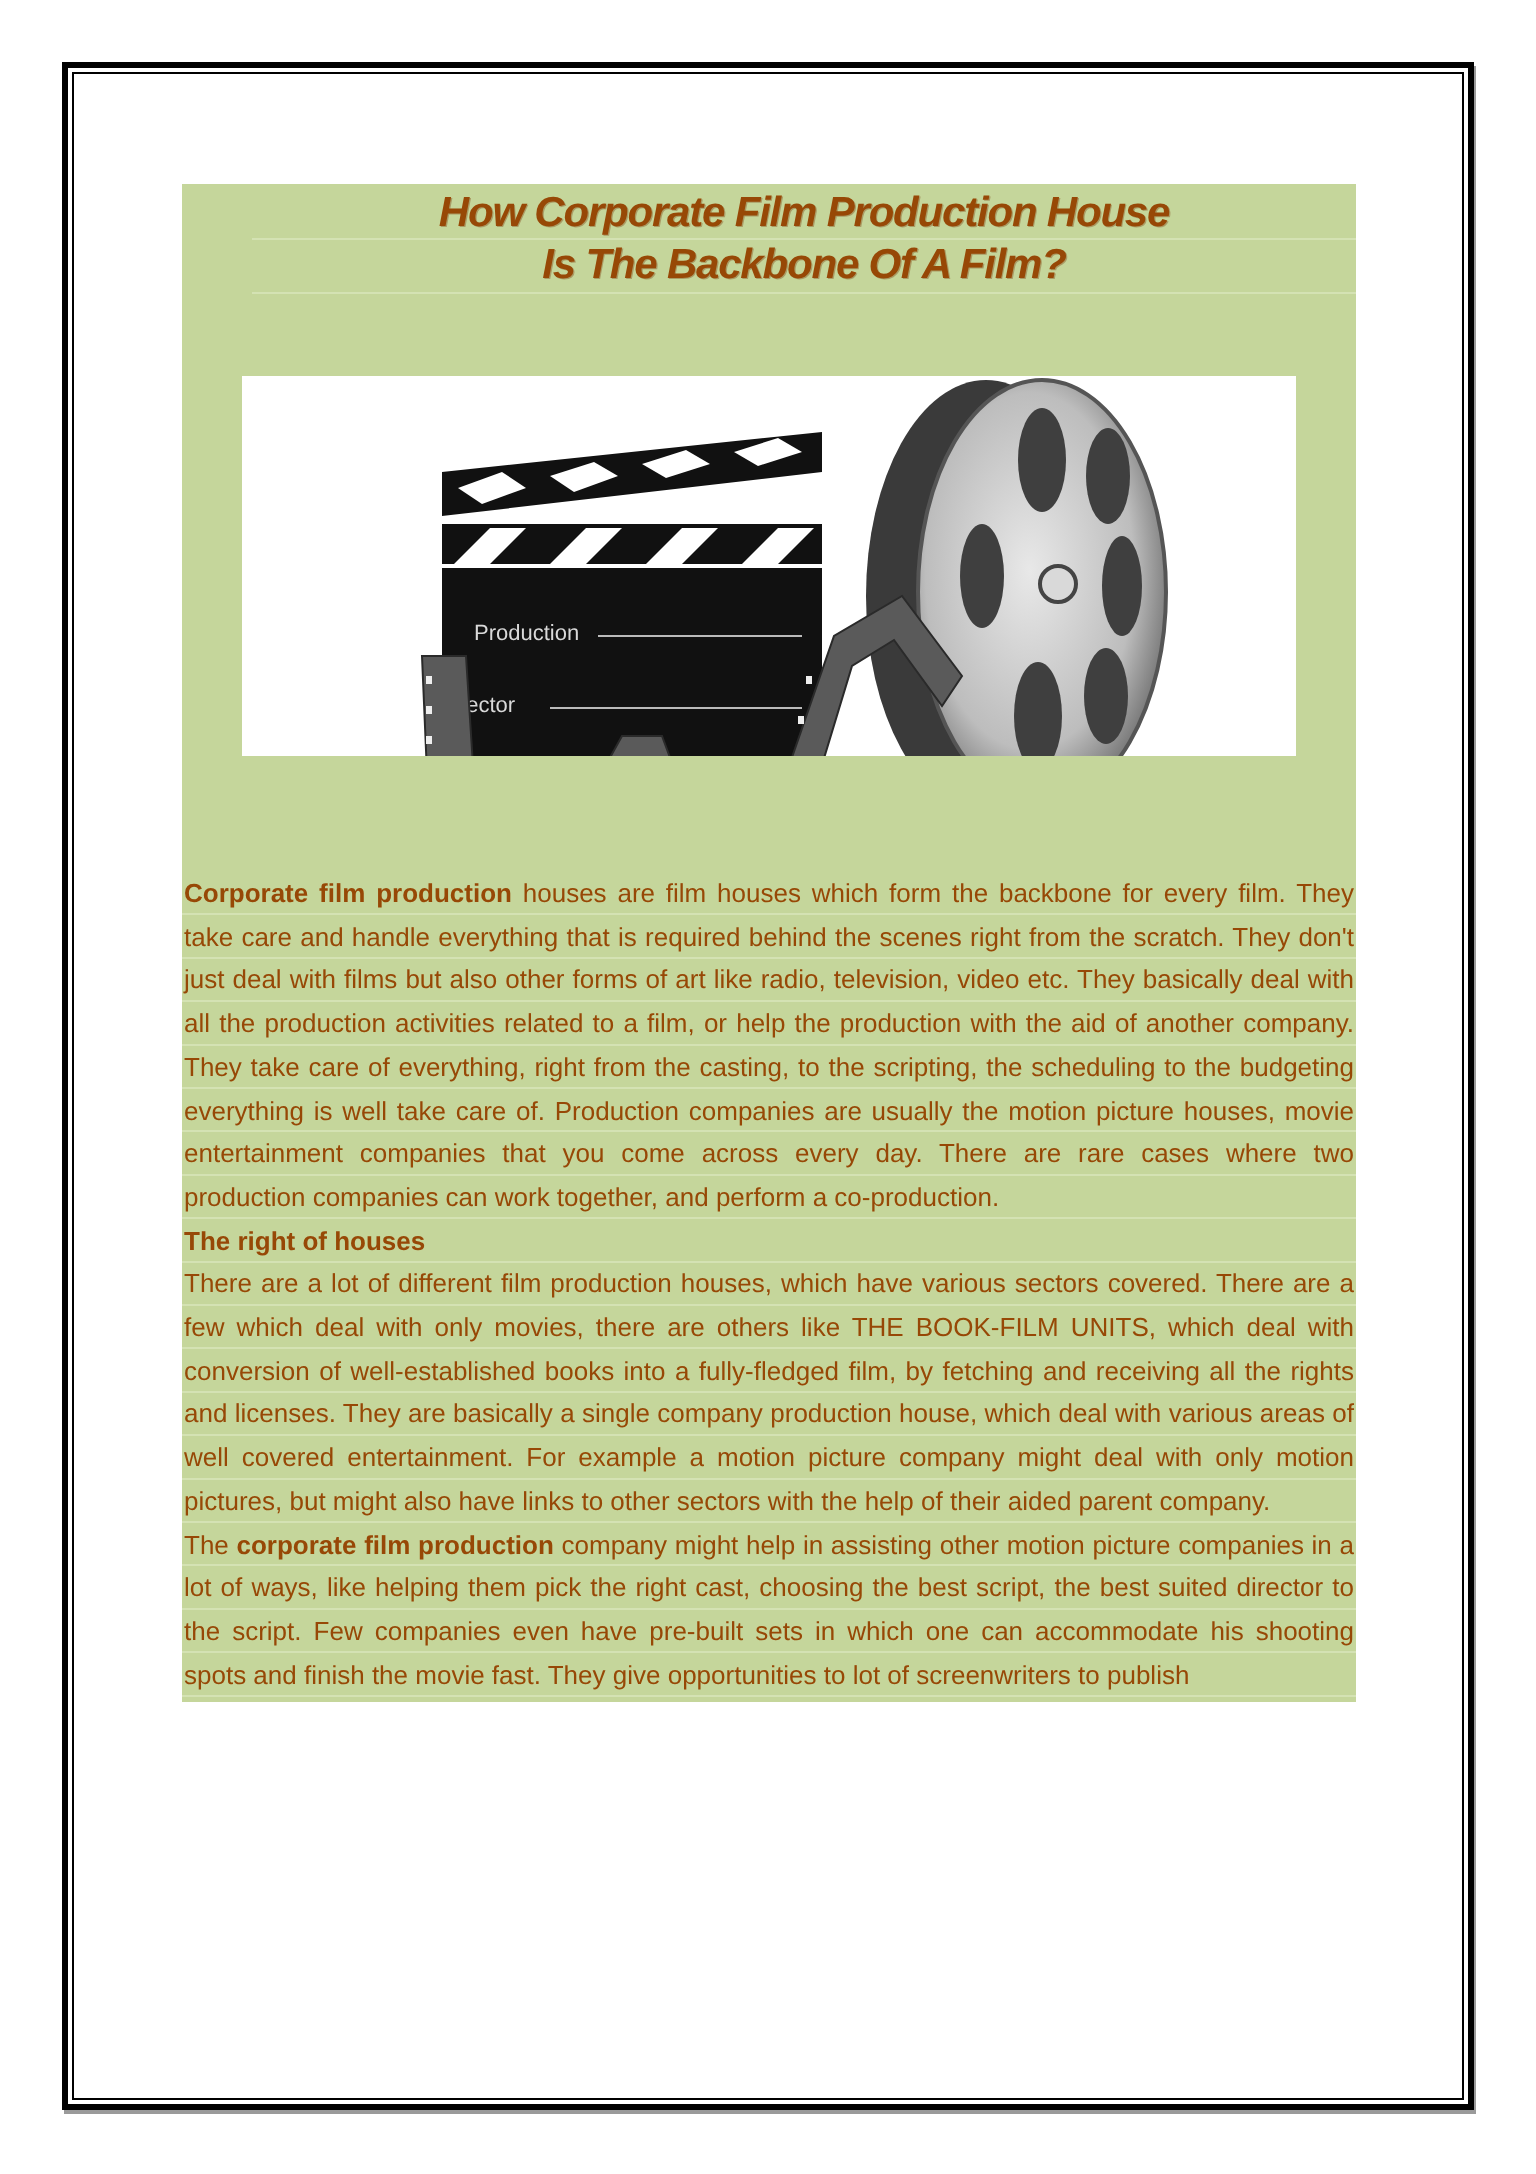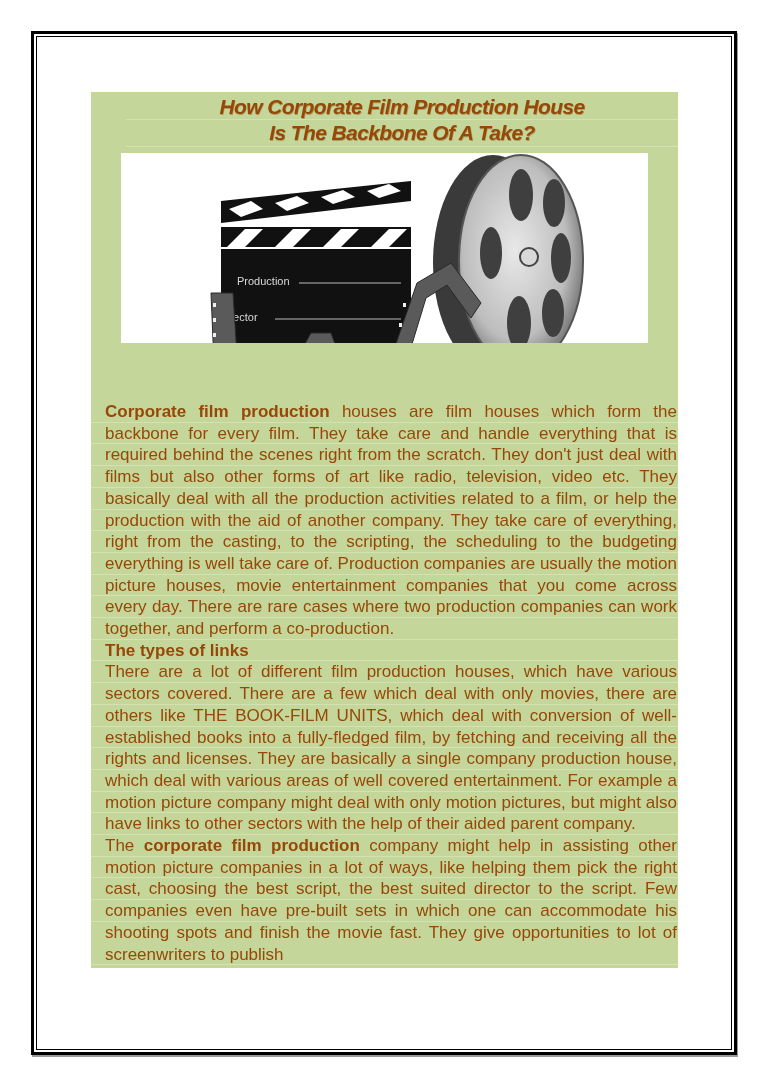--- a/index.html
+++ b/index.html
@@ -10,56 +10,56 @@
     box-shadow: 1px 2px 0 #9a9a9a;
   }
   .page-frame::after {
     content:""; position:absolute; left:2px; top:2px; right:2px; bottom:2px;
     border:1px solid #000;
   }
   .column {
     position:absolute; left:91px; top:92px; width:587px;
     background:#c5d69b;
   }
-  .title-band { position:relative; height:61px;margin-left:35px; }
+  .title-band { position:relative; height:96px;margin-left:35px; }
   .title-line {
     position:absolute; left:0; width:100%; text-align:center;
     font-family:"Liberation Sans", sans-serif; font-weight:bold; font-style:italic;
     font-size:21px; color:#974806; letter-spacing:-0.6px;
     text-shadow: 0.6px 0.6px 0 rgba(120,50,0,0.35);
   }
   .title-line.l1 { top:3px; }
   .title-line.l2 { top:29px; }
   .rule { position:absolute; left:0; width:100%; height:1px; background:#d4e2b3; }
   .figure-wrap { position:relative; height:248px; }
   .figure {
     position:absolute; left:30px; top:0; width:527px; height:190px;
     background:#ffffff; overflow:hidden;
   }
   .body-text {
-    padding:0 1px 3px 14px;
+    padding:0 1px 3px 1px;
     font-family:"Liberation Sans", sans-serif;
-    font-size:17px; line-height:21.7px; color:#974806;
+    font-size:13px; line-height:21.7px; color:#974806;
     text-align:justify;
     background-image: repeating-linear-gradient(to bottom, transparent 0, transparent 20.7px, #d4e2b3 20.7px, #d4e2b3 21.7px);
   }
   .body-text p { margin:0; }
   .body-text b { font-weight:bold; }
   .heading { font-weight:bold; }
 </style>
 </head>
 <body>
 
 <div class="page-frame"></div>
 
 <div class="column">
   <div class="title-band">
     <div class="title-line l1">How Corporate Film Production House</div>
     <div class="rule" style="top:27px"></div>
-    <div class="title-line l2">Is The Backbone Of A Take?</div>
+    <div class="title-line l2">Is The Backbone Of A Film?</div>
     <div class="rule" style="top:54px"></div>
   </div>
 
   <div class="figure-wrap">
     <div class="figure">
       <svg width="527" height="234" viewBox="0 0 527 234">
         <defs>
           <radialGradient id="reelG" cx="45%" cy="45%" r="60%">
             <stop offset="0" stop-color="#e8e8e8"></stop>
             <stop offset="0.7" stop-color="#bdbdbd"></stop>
@@ -133,17 +133,17 @@
             <rect x="278" y="170" width="3" height="4"></rect>
           <rect x="274" y="190" width="3" height="4"></rect>
             <rect x="270" y="210" width="3" height="4"></rect>
         </g>
       </svg>
     </div>
   </div>
 
   <div class="body-text">
     <p><b>Corporate film production</b><span> houses are film houses which form the backbone for every film. They take care and handle everything that is required behind the scenes right from the scratch. They don't just deal with films but also other forms of art like radio, television, video etc. They basically deal with all the production activities related to a film, or help the production with the aid of another company. They take care of everything, right from the casting, to the scripting, the scheduling to the budgeting everything is well take care of. Production companies are usually the motion picture houses, movie entertainment companies that you come across every day. There are rare cases where two production companies can work together, and perform a co-production.</span></p>
-    <p class="heading">The types of links</p>
+    <p class="heading">The right of houses</p>
     <p>There are a lot of different film production houses, which have various sectors covered. There are a few which deal with only movies, there are others like THE BOOK-FILM UNITS, which deal with conversion of well-established books into a fully-fledged film, by fetching and receiving all the rights and licenses. They are basically a single company production house, which deal with various areas of well covered entertainment. For example a motion picture company might deal with only motion pictures, but might also have links to other sectors with the help of their aided parent company.</p>
     <p><span>The </span><b>corporate film production</b><span> company might help in assisting other motion picture companies in a lot of ways, like helping them pick the right cast, choosing the best script, the best suited director to the script. Few companies even have pre-built sets in which one can accommodate his shooting spots and finish the movie fast. They give opportunities to lot of screenwriters to publish</span></p>
   </div>
 </div>
 
 </body></html>

